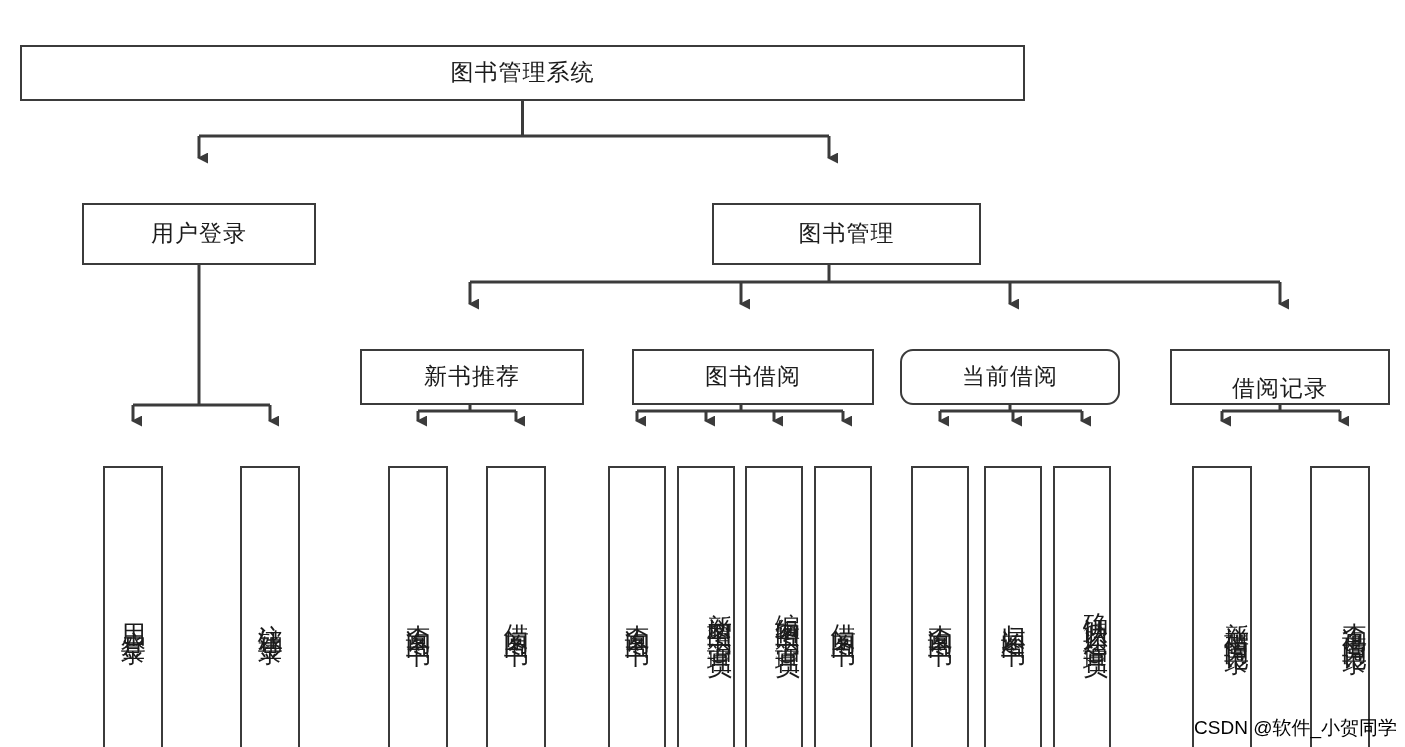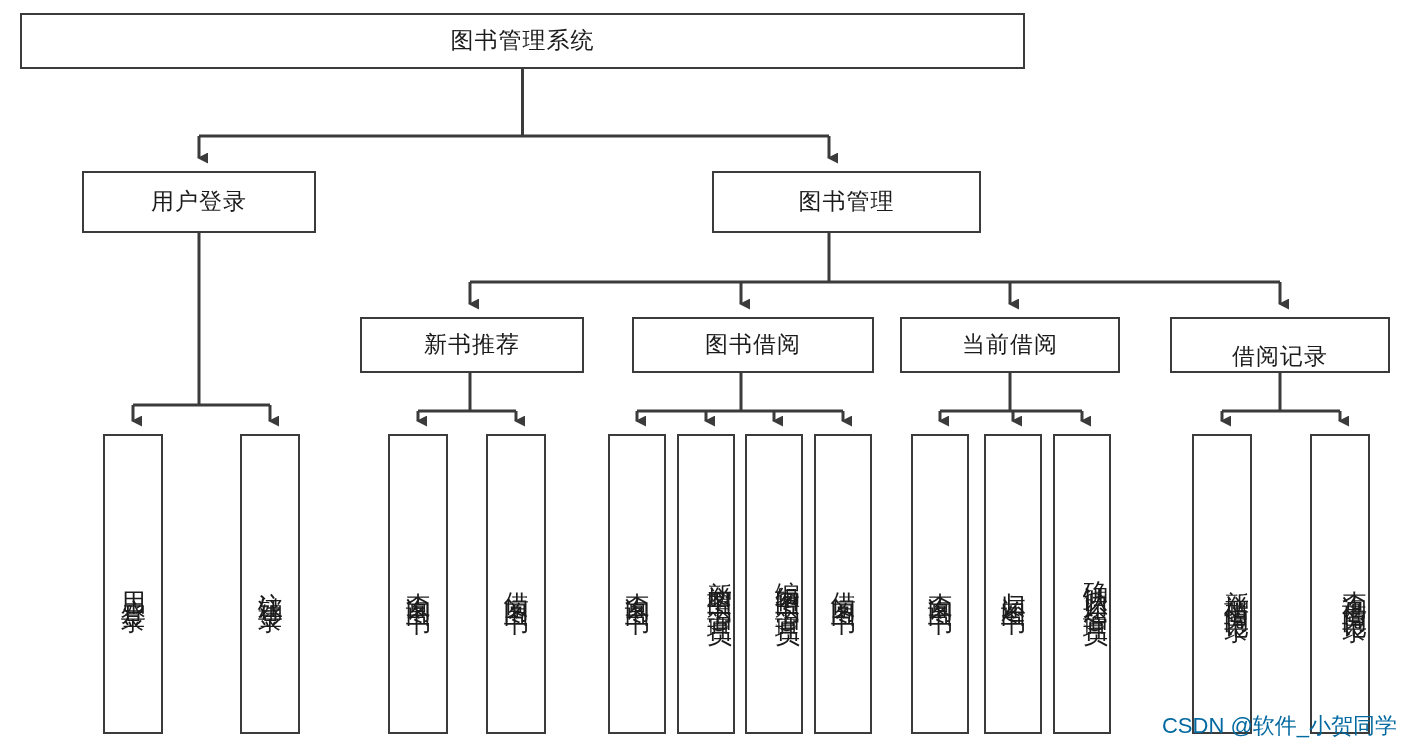--- a/index.html
+++ b/index.html
@@ -26,20 +26,21 @@
   .node {
     position: absolute;
     box-sizing: border-box;
     background: #ffffff;
     border: 2.5px solid #3b3b3b;
     display: flex;
     align-items: center;
     justify-content: center;
     color: #1b1b1b;
     z-index: 2;
+    margin-top: 32px;
   }
   .node.horiz {
     font-size: 23px;
     letter-spacing: 1px;
     line-height: 1.2;
   }
   .node.vert {
     writing-mode: vertical-rl;
     text-orientation: upright;
     font-size: 25px;
@@ -50,22 +51,22 @@
     justify-content: center;
   }
   .node.vert.center-v {
     align-items: center;
     padding-top: 0;
   }
   #watermark {
     position: absolute;
     right: 8px;
     bottom: 6px;
-    font-size: 22px;
-    color: #0369a1;
+    font-size: 19px;
+    color: #000000;
     white-space: nowrap;
     z-index: 5;
     font-family: "Liberation Sans", "DejaVu Sans", sans-serif;
   }
 </style>
 </head>
 <body>
 
 <div id="canvas">
 
@@ -121,21 +122,21 @@
       </div>
       <div class="node horiz" style="left: 712px; top: 171px; width: 269px; height: 62px;">
         <span>图书管理</span>
       </div>
       <div class="node horiz" style="left: 360px; top: 317px; width: 224px; height: 56px;">
         <span>新书推荐</span>
       </div>
       <div class="node horiz" style="left: 632px; top: 317px; width: 242px; height: 56px;">
         <span>图书借阅</span>
       </div>
-      <div class="node horiz" style="left: 900px; top: 317px; width: 220px; height: 56px;">
+      <div class="node horiz" style="left: 900px; top: 317px; width: 220px; height: 56px; border-radius: 13px;">
         <span>当前借阅</span>
       </div>
       <div class="node horiz" style="left: 1170px; top: 317px; width: 220px; height: 56px; align-items: flex-end;">
         <span>借阅记录</span>
       </div>
       <div class="node vert center-v" style="left: 103px; top: 434px; width: 60px; height: 300px;">
         <span>用户登录</span>
       </div>
       <div class="node vert center-v" style="left: 240px; top: 434px; width: 60px; height: 300px;">
         <span>注销登录</span>

